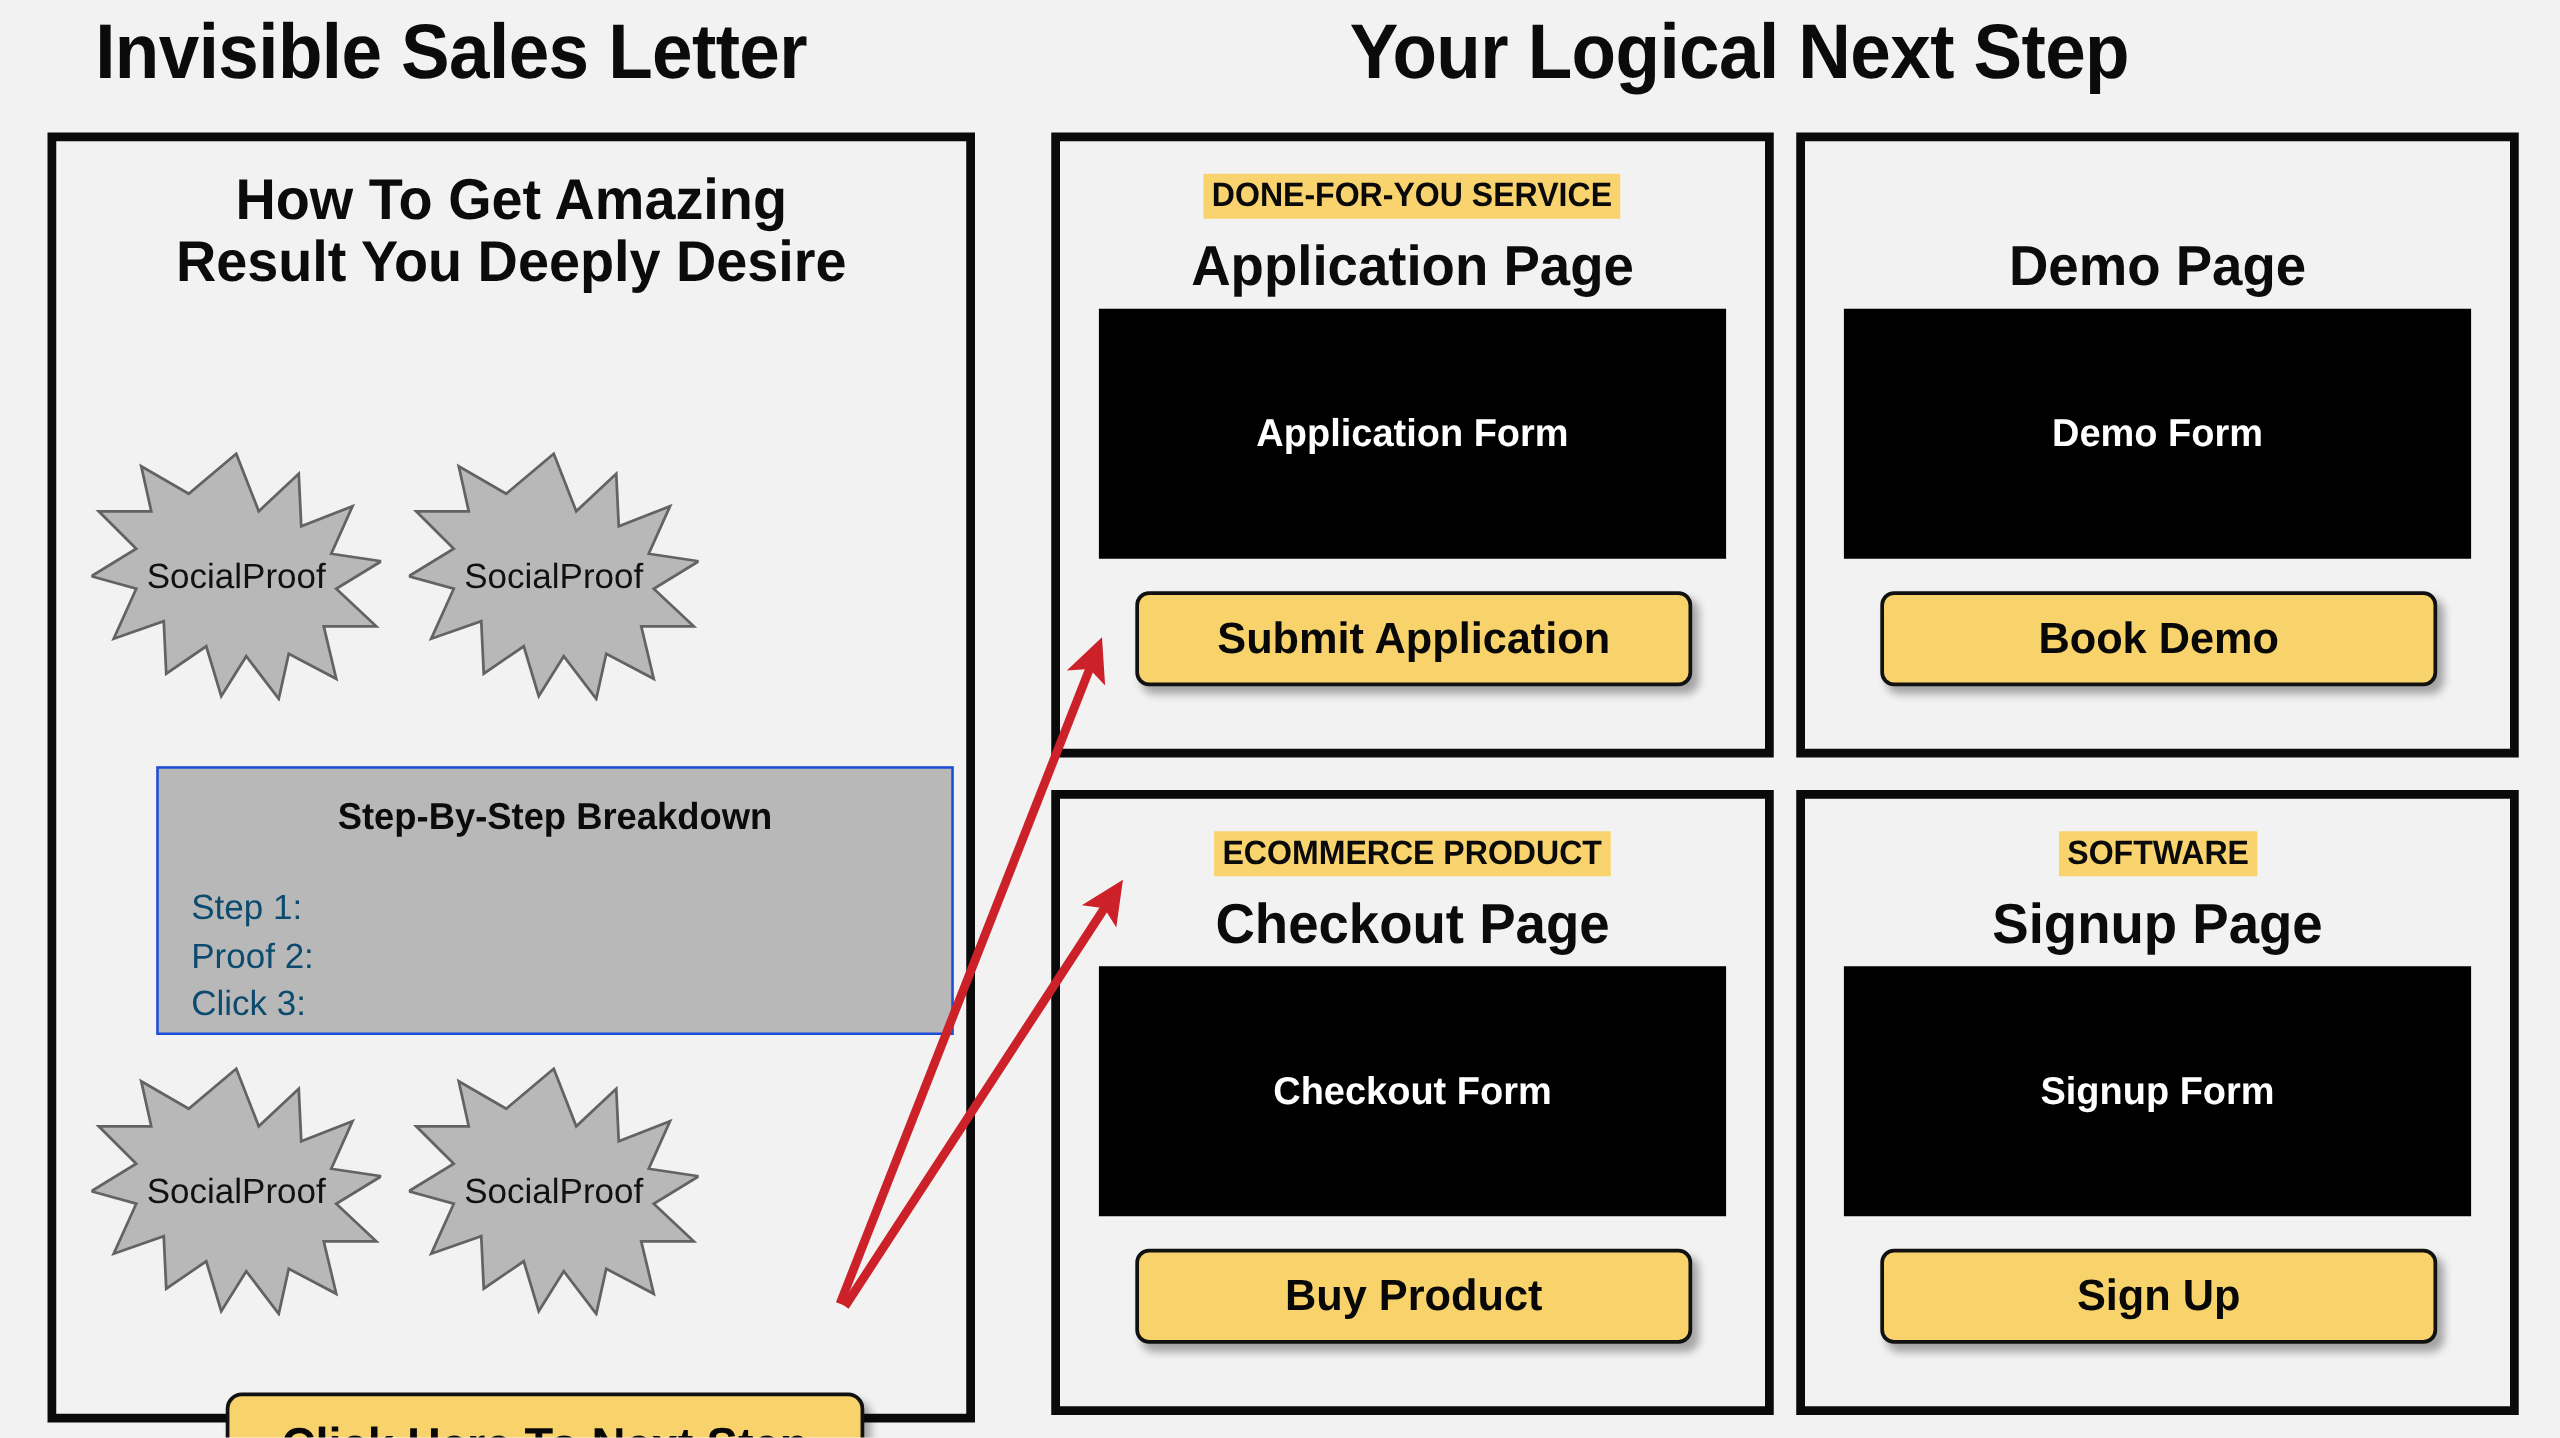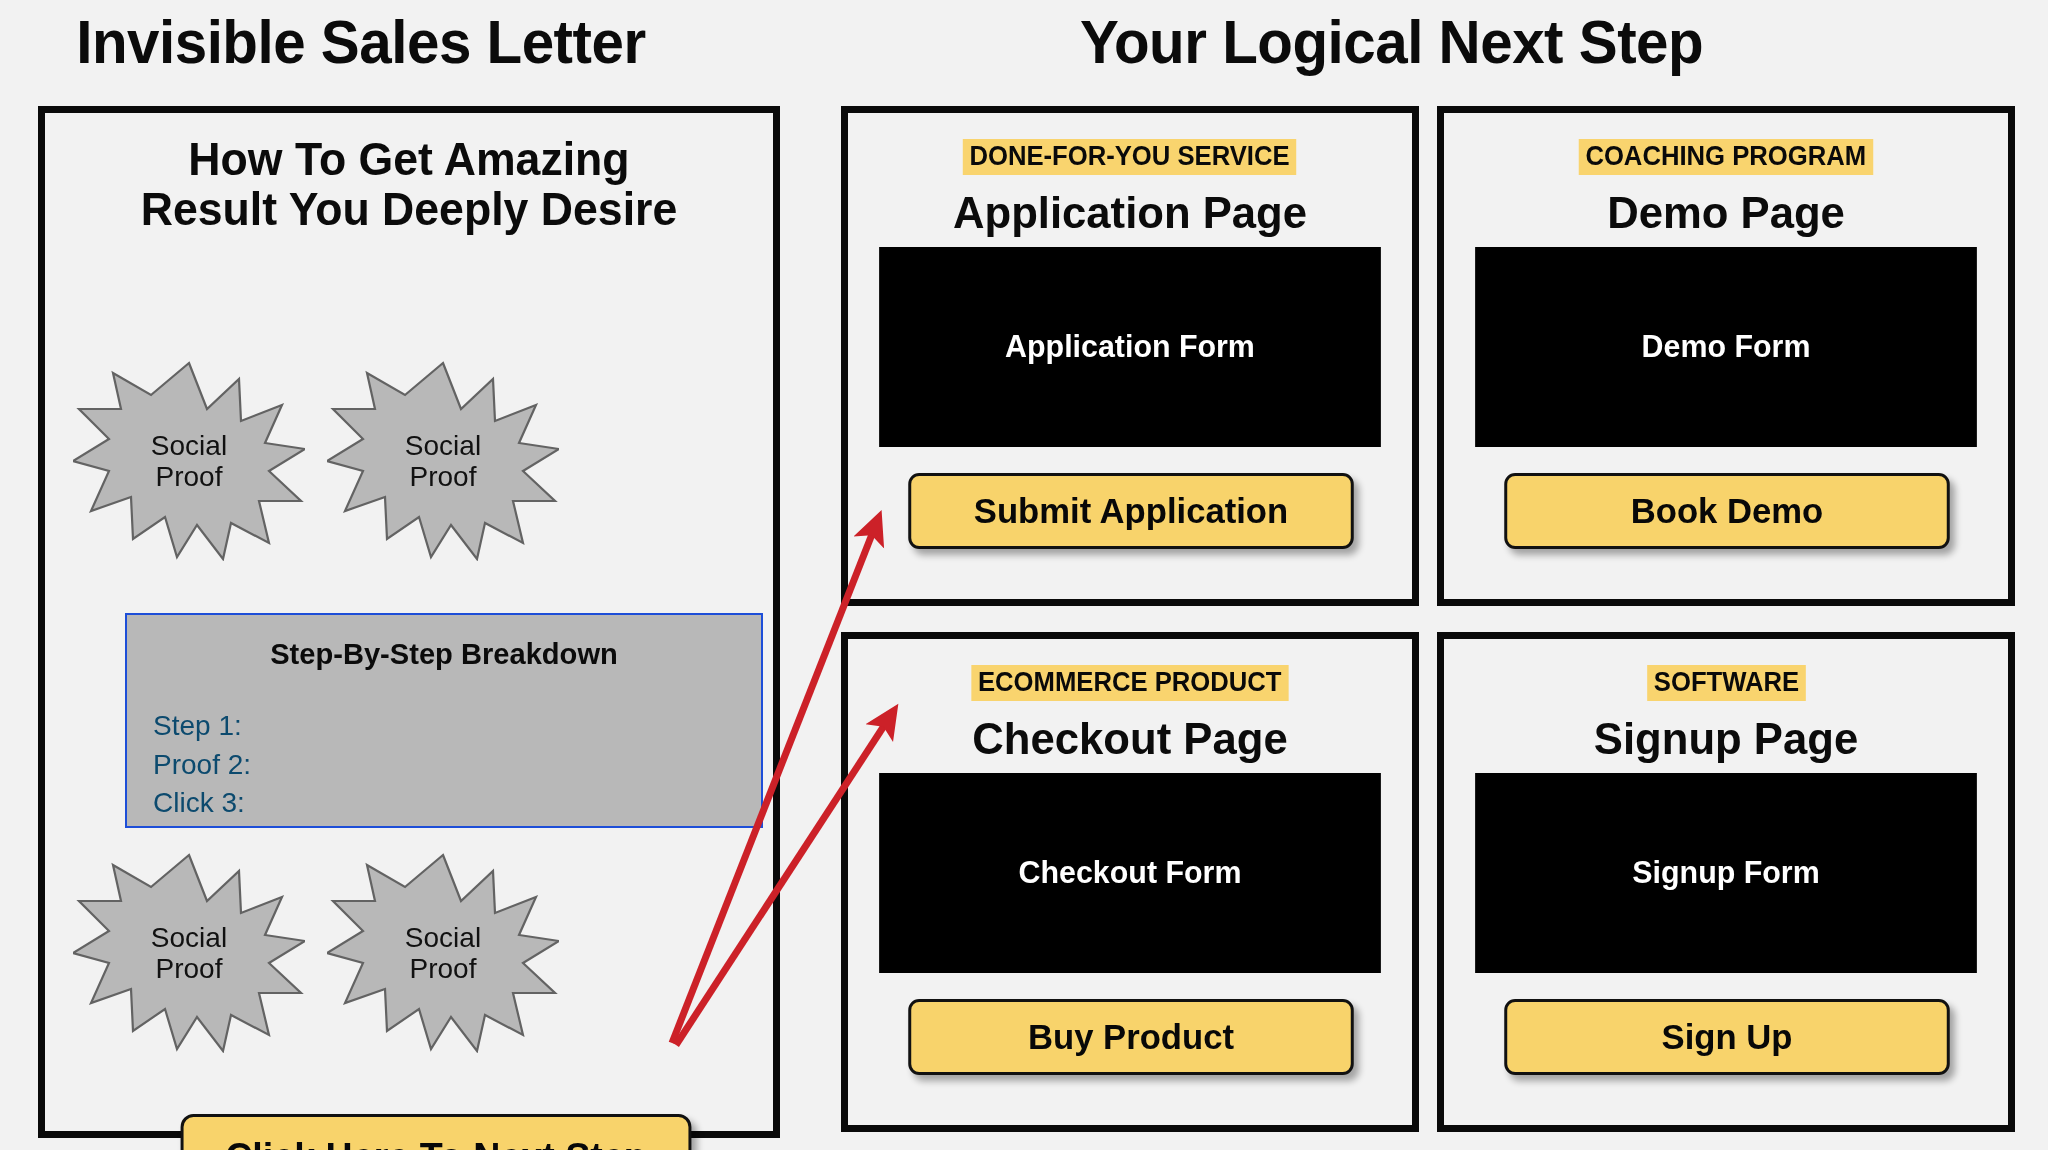--- a/index.html
+++ b/index.html
@@ -80,21 +80,21 @@
   .starburst svg {
     position: absolute;
     inset: 0;
     width: 100%;
     height: 100%;
   }
   .starburst .burst-label {
     position: absolute;
     inset: 0;
     display: flex;
-    flex-direction: column;
+    flex-direction: row;
     align-items: center;
     justify-content: center;
     font-size: 28px;
     line-height: 1.12;
     color: #111;
     text-align: center;
     pointer-events: none;
   }
 
   #breakdown-box {
@@ -302,21 +302,20 @@
 </div>
 
 <div class="offer-card" id="offer-card-0">
   <div class="offer-tag"><span>DONE-FOR-YOU SERVICE</span></div>
   <div class="offer-title">Application Page</div>
   <div class="offer-form">Application Form</div>
   <div class="offer-cta">Submit Application</div>
 </div>
 
 <div class="offer-card" id="offer-card-1">
-  <div class="offer-tag"><span>COACHING PROGRAM</span></div>
   <div class="offer-title">Demo Page</div>
   <div class="offer-form">Demo Form</div>
   <div class="offer-cta">Book Demo</div>
 </div>
 
 <div class="offer-card" id="offer-card-2">
   <div class="offer-tag"><span>ECOMMERCE PRODUCT</span></div>
   <div class="offer-title">Checkout Page</div>
   <div class="offer-form">Checkout Form</div>
   <div class="offer-cta">Buy Product</div>

